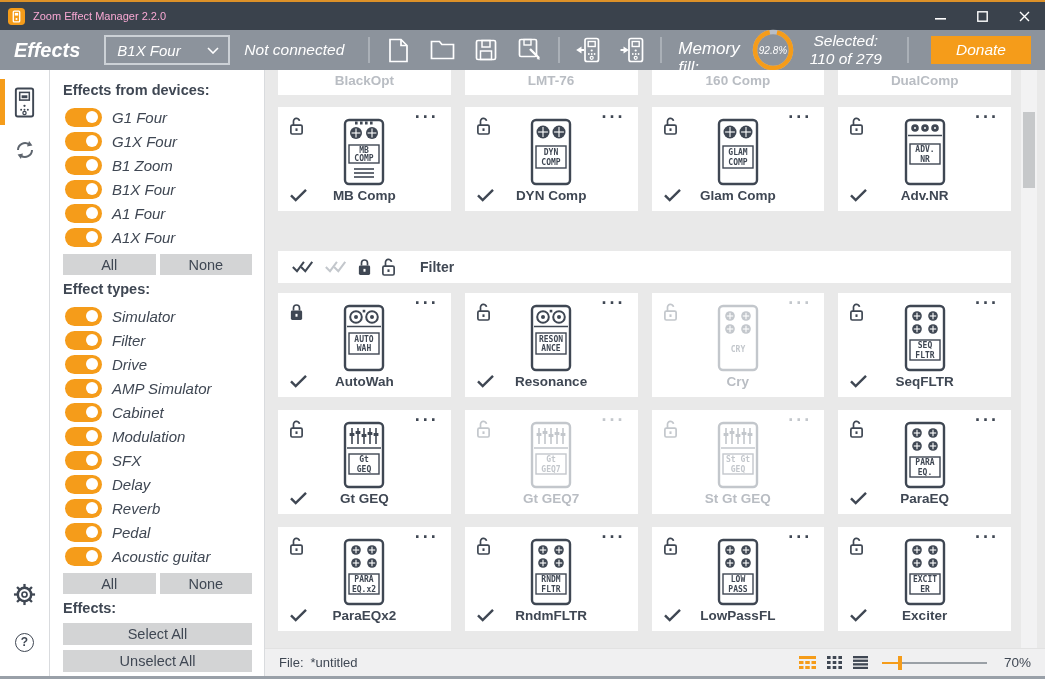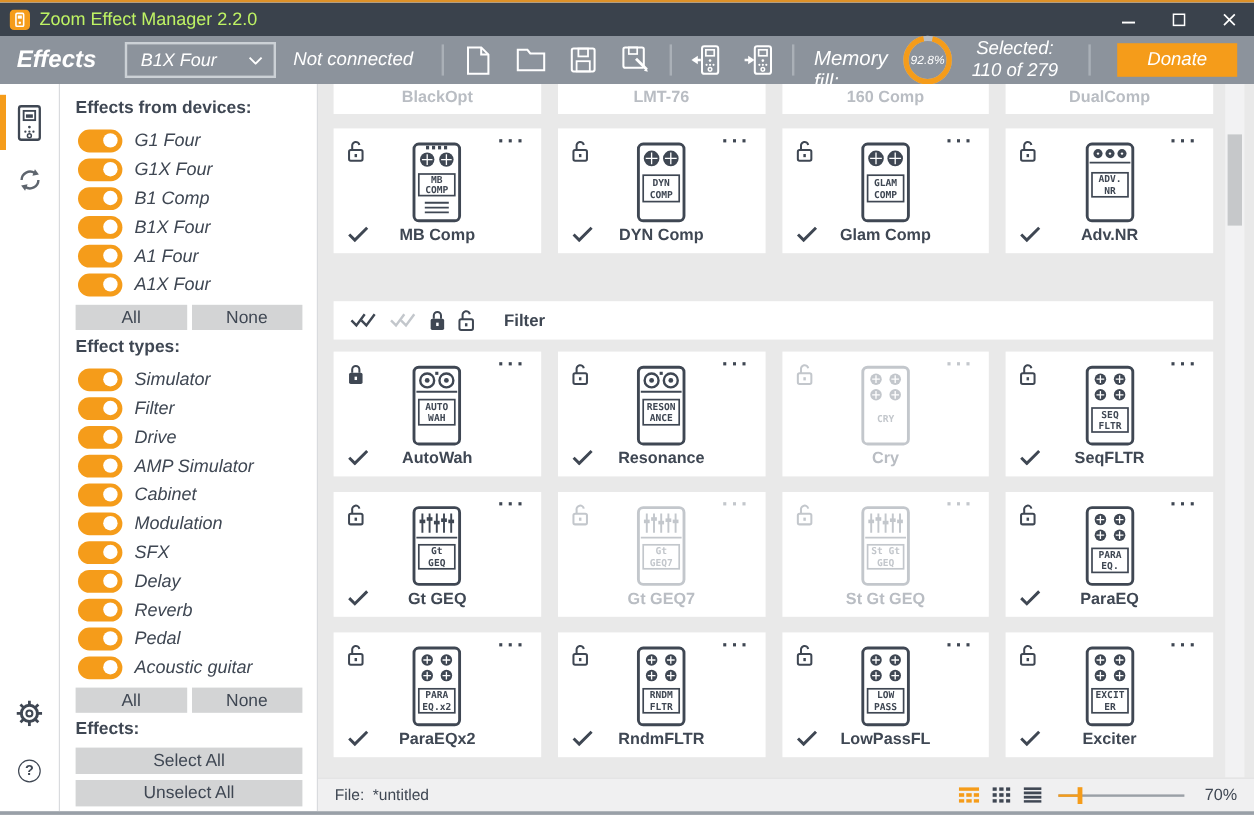--- a/index.html
+++ b/index.html
@@ -3,21 +3,21 @@
 <meta charset="utf-8">
 <style>
   * { margin:0; padding:0; box-sizing:border-box; }
   html,body { background:#6b7077; font-family:"Liberation Sans","DejaVu Sans",sans-serif; }
   .window { width:1045px; height:679px; position:relative; background:#e9e9e9;
             border-top:2px solid #dd9128; border-bottom:3px solid #99a0a8;
             display:flex; flex-direction:column; overflow:hidden; }
 
   
   .titlebar { height:28px; background:#3a424c; display:flex; align-items:center; padding-left:8px; gap:8px; flex:none; }
-  .titlebar .title { color:#bef264; font-size:15px; }
+  .titlebar .title { color:#f9a8d4; font-size:11px; }
   .win-controls { margin-left:auto; display:flex; height:100%; }
   .win-btn { width:42px; height:100%; display:flex; align-items:center; justify-content:center; }
 
   
   .toolbar { height:40px; background:#8c939c; display:flex; align-items:center; padding:0 14px; color:#fff; flex:none;font-style:italic; }
   .tb-title { font-size:20px; font-weight:bold; margin-right:24px; }
   .dropdown { width:126px; height:30px; border:2px solid #ccd1d6; display:flex; align-items:center; padding:0 9px 0 11px; }
   .dropdown .dd-label { flex:1; font-size:15px; }
   .conn-status { font-size:15.5px; margin:0 18px 0 14px; }
   .sep { width:2px; height:26px; background:#aab0b7; margin:0 6px; flex:none; }
@@ -265,21 +265,21 @@
           <div class="toggle-row">
             <span class="toggle">
               <span class="knob"></span>
             </span>
             <span class="toggle-label">G1X Four</span>
           </div>
           <div class="toggle-row">
             <span class="toggle">
               <span class="knob"></span>
             </span>
-            <span class="toggle-label">B1 Comp</span>
+            <span class="toggle-label">B1 Zoom</span>
           </div>
           <div class="toggle-row">
             <span class="toggle">
               <span class="knob"></span>
             </span>
             <span class="toggle-label">B1X Four</span>
           </div>
           <div class="toggle-row">
             <span class="toggle">
               <span class="knob"></span>

